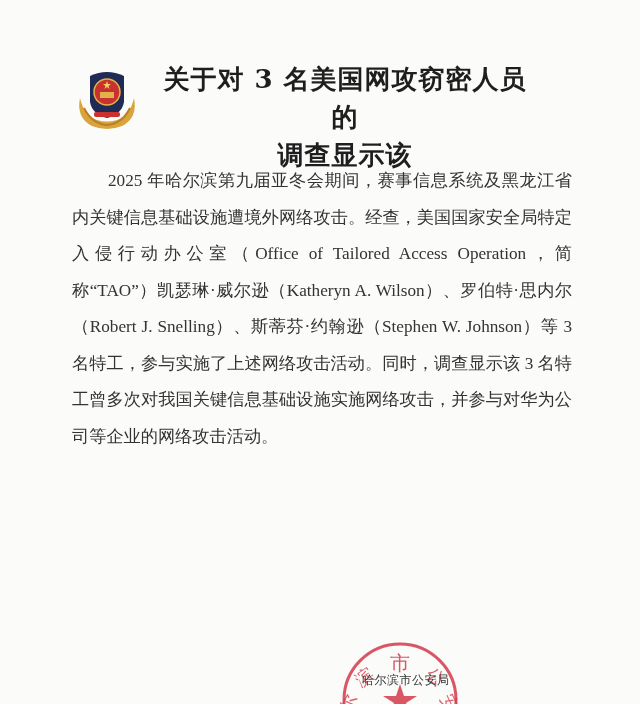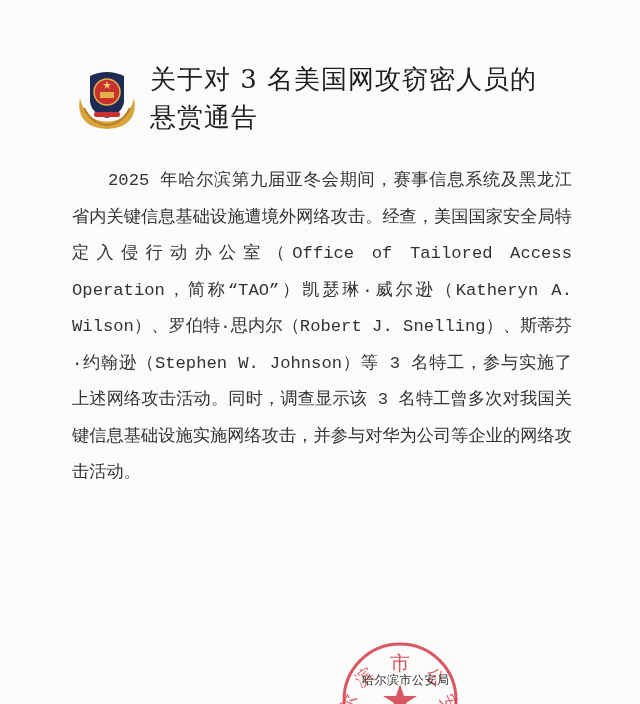--- a/index.html
+++ b/index.html
@@ -8,30 +8,31 @@
     background: #fbfbfa;
     position: relative;
     font-family: "DejaVu Serif", "Liberation Serif", serif;
     color: #2b2b2b;
   }
   .emblem {
     position: absolute; left: 72px; top: 68px; width: 70px; height: 64px;
   }
   .title {
     position: absolute; left: 150px; top: 60px; width: 390px;
+    text-align: center;
     font-family: "DejaVu Serif", serif;
-    font-weight: normal;
+    font-weight: bold;
     font-size: 26px;
     line-height: 38px;
     color: #1e1e1e;
     letter-spacing: 1px;
   }
   .body-text {
     position: absolute; left: 72px; top: 163px; width: 500px;
-    font-family: Liberation Mono, monospace;
+    font-family: Liberation Serif, serif;
     font-size: 17.2px;
     line-height: 36.5px;
     color: #333;
     text-align: justify;
   }
   .body-text p { margin: 0; }
   .body-text p.indent { text-indent: 36px; }
   .stamp {
     position: absolute; left: 340px; top: 640px; width: 120px; height: 120px;
   }
@@ -60,21 +61,21 @@
 
       <rect x="28" y="24" width="14" height="6" fill="#e0b24a"></rect>
       <polygon points="35,13 36,16 39,16 36.5,18 37.5,21 35,19 32.5,21 33.5,18 31,16 34,16" fill="#f2d060"></polygon>
 
       <rect x="22" y="44" width="26" height="5" rx="2" fill="#c8312f"></rect>
     </svg>
   </div>
 
   <div class="title">
     <div>关于对 3 名美国网攻窃密人员的</div>
-    <div>悬赏通告</div>
+    <div>调查显示该</div>
   </div>
 
   <div class="body-text">
     <p class="indent">2025 年哈尔滨第九届亚冬会期间，赛事信息系统及黑龙江省内关键信息基础设施遭境外网络攻击。经查，美国国家安全局特定入侵行动办公室（Office of Tailored Access Operation，简称“TAO”）凯瑟琳·威尔逊（Katheryn A. Wilson）、罗伯特·思内尔（Robert J. Snelling）、斯蒂芬·约翰逊（Stephen W. Johnson）等 3 名特工，参与实施了上述网络攻击活动。同时，调查显示该 3 名特工曾多次对我国关键信息基础设施实施网络攻击，并参与对华为公司等企业的网络攻击活动。</p>
   </div>
 
   <div class="stamp">
     <svg width="120" height="120" viewBox="0 0 120 120">
       <circle cx="60" cy="60" r="56" fill="none" stroke="#d23a4a" stroke-width="3" opacity="0.85"></circle>
       <text x="60" y="30" text-anchor="middle" font-size="20" fill="#d23a4a" opacity="0.85" font-family="DejaVu Sans, sans-serif">市</text>

